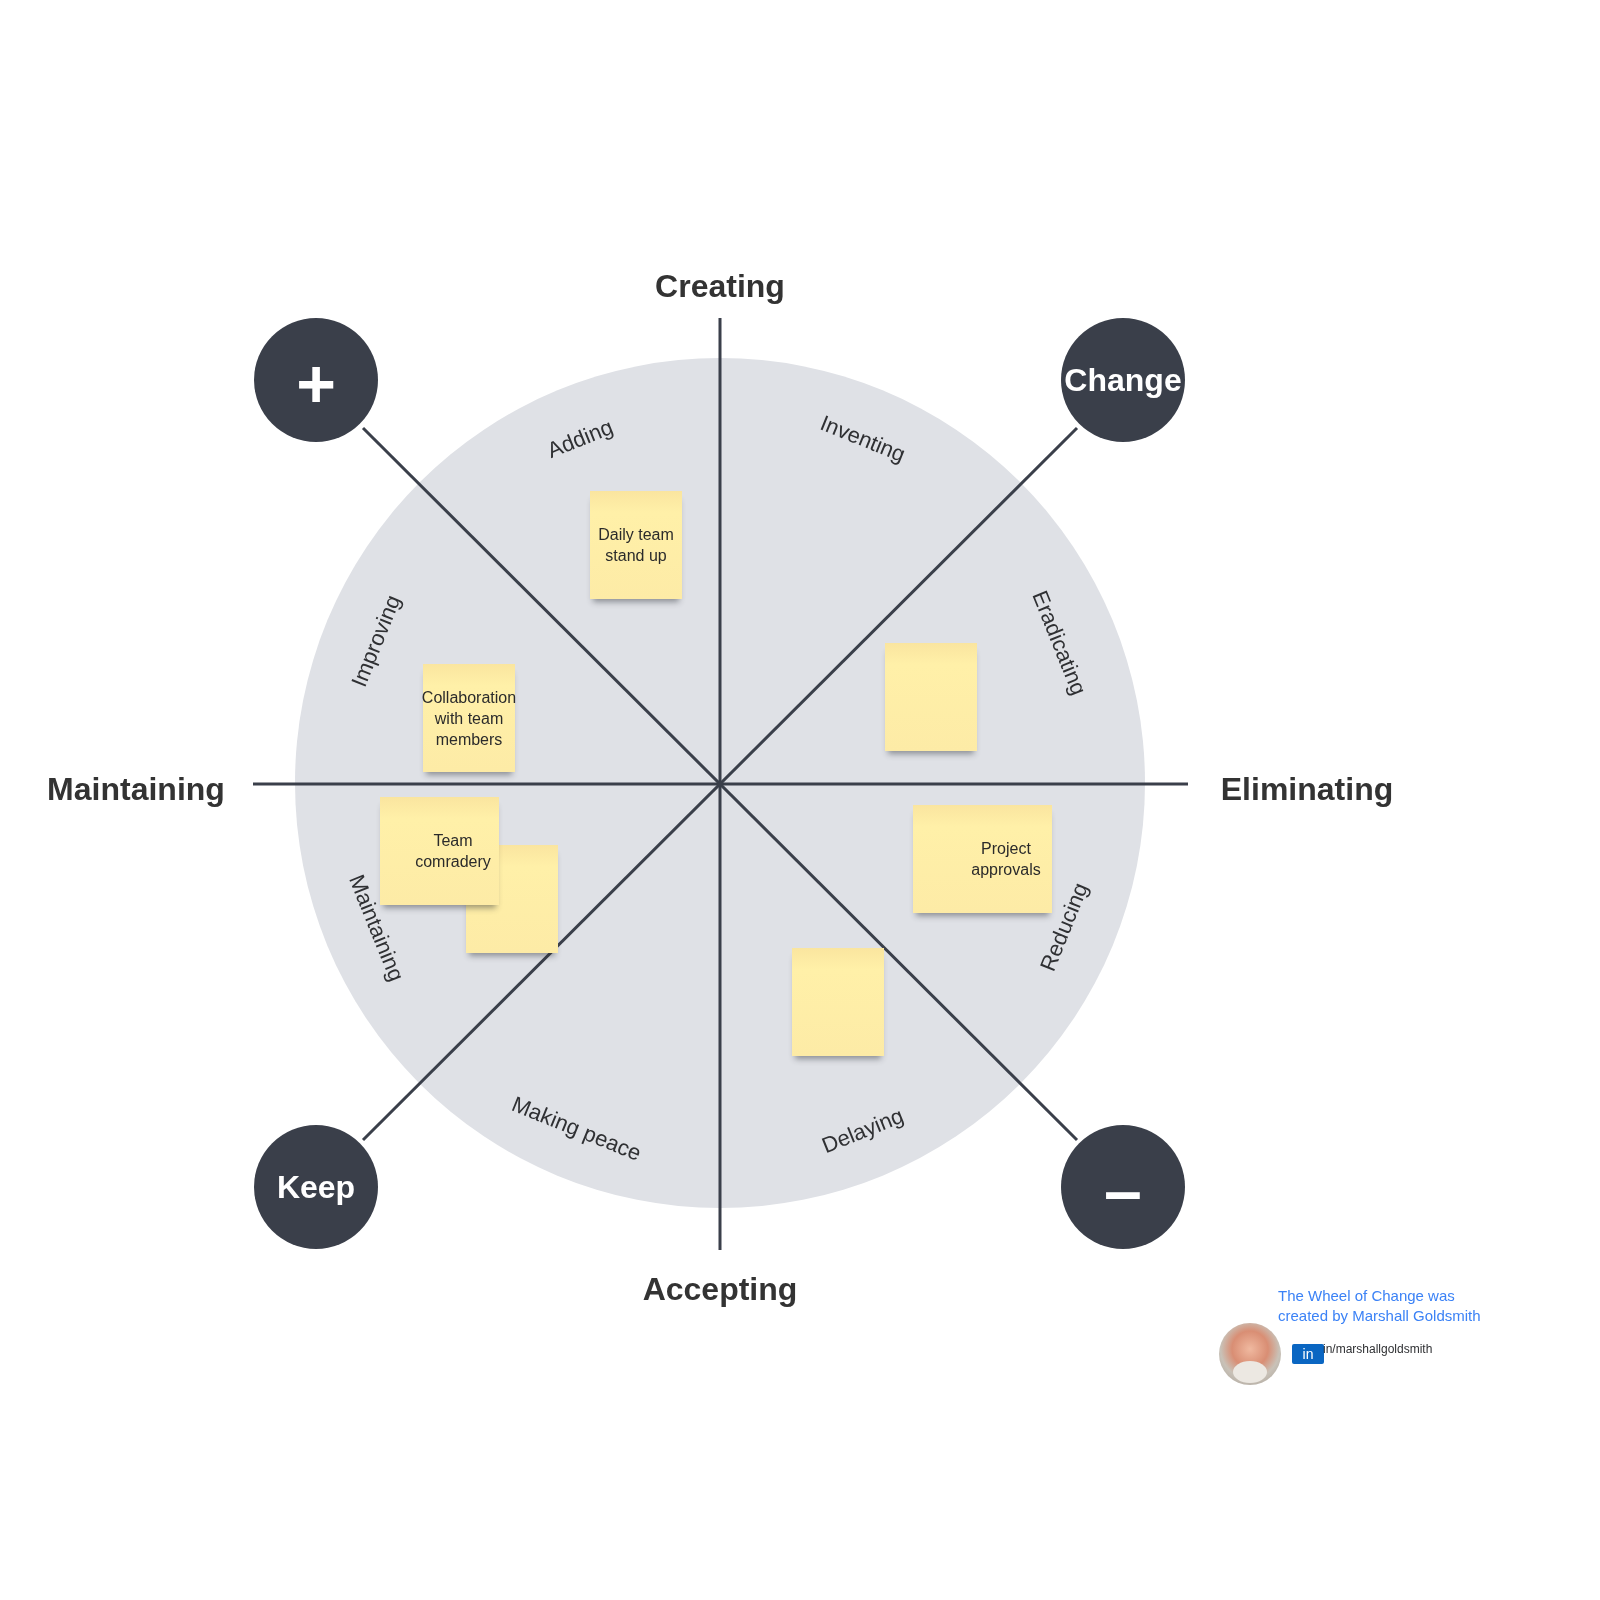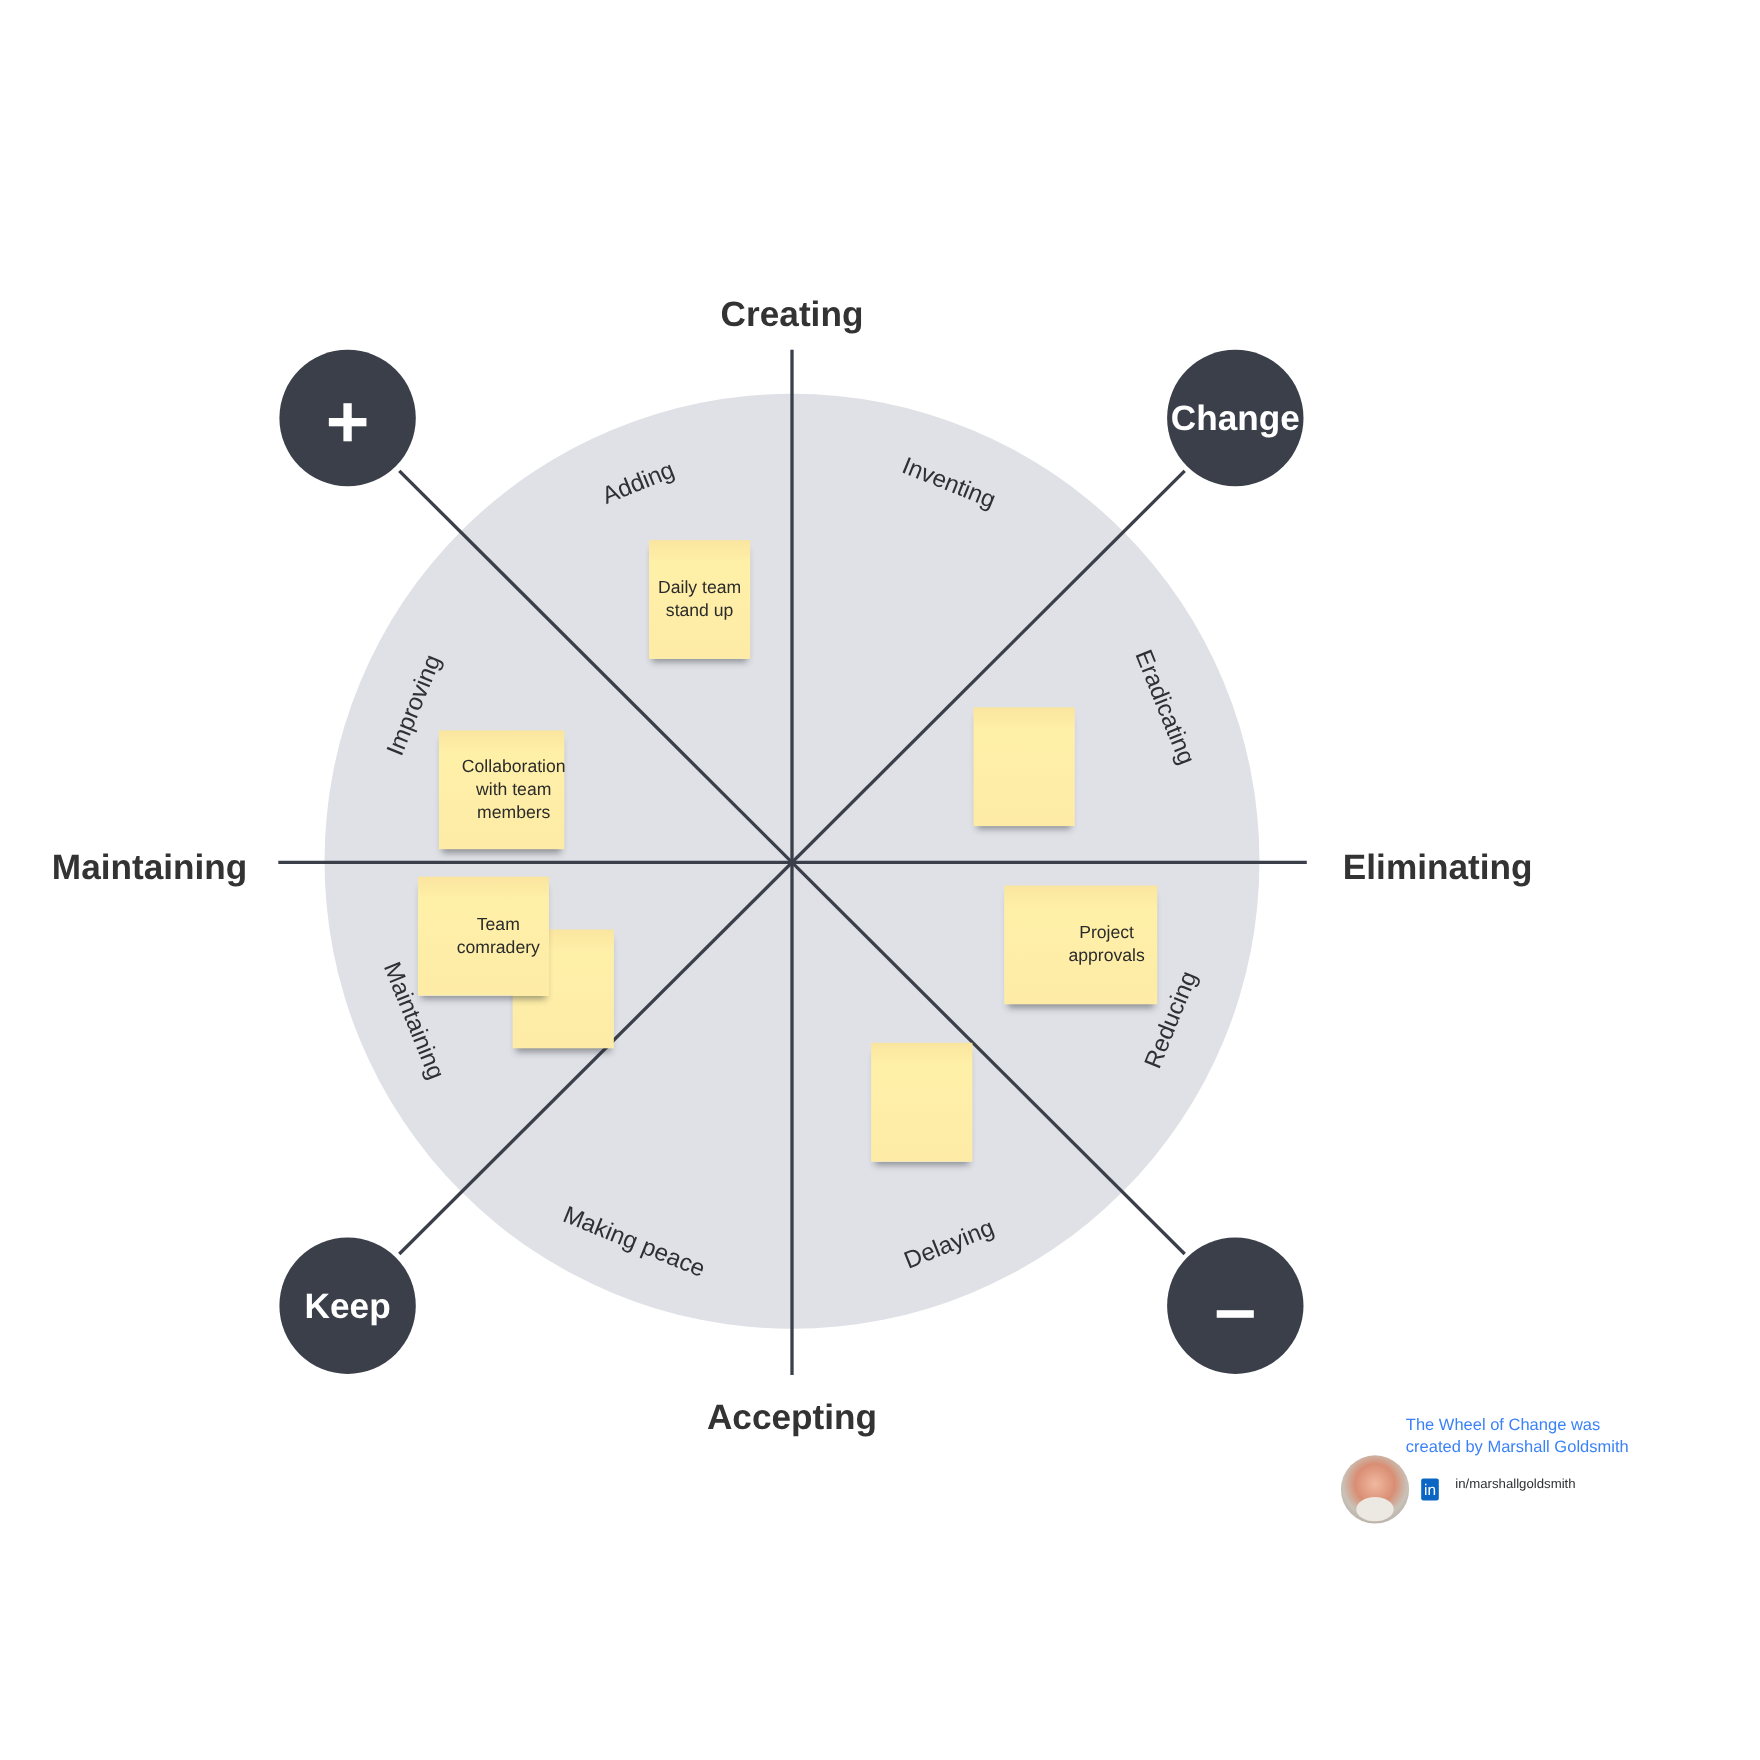--- a/index.html
+++ b/index.html
@@ -20,21 +20,21 @@
   .sticky { position:absolute; width:92px; height:108px;
             background:linear-gradient(#fae59f, #fff0a8 20%, #fdeba6);
             box-shadow:0 6px 6px -3px rgba(40,44,52,0.45);
             display:flex; align-items:center; justify-content:center; text-align:center;
             font-size:16px; line-height:21px; color:#2b2b2b; }
   .credit { position:absolute; left:1278px; top:1286px; font-size:15px; line-height:20px; color:#3b82f6; }
   .avatar { position:absolute; left:1219px; top:1323px; width:62px; height:62px; border-radius:50%;
             background:radial-gradient(circle at 50% 42%, #f0b9a0 0, #d98e74 38%, #c9c2b8 62%, #a39b92 100%);
             overflow:hidden; }
   .avatar .beard { position:absolute; left:14px; top:38px; width:34px; height:22px; border-radius:50%; background:#ece8e2; }
-  .li-icon { position:absolute; left:1292px; top:1344px; width:16px; height:20px; background:#0a66c2;
+  .li-icon { position:absolute; left:1292px; top:1344px; width:32px; height:20px; background:#0a66c2;
              border-radius:2px; color:#fff; font-weight:normal; font-size:14px; line-height:20px; text-align:center; }
   .li-handle { position:absolute; left:1323px; top:1342px; font-size:12px; color:#2f3033; }
 </style>
 </head>
 <body>
 
 <div class="wheel"></div>
 
 <svg class="lines" viewBox="0 0 1600 1600">
   <g stroke="#3a3f4a" stroke-width="3" fill="none">
@@ -66,21 +66,21 @@
 <div class="seg" style="left:546px; top:426px; transform:rotate(-22deg);">Adding</div>
 <div class="seg" style="left:818px; top:426px; transform:rotate(22deg);">Inventing</div>
 <div class="seg" style="left:1004px; top:630px; transform:rotate(68deg);">Eradicating</div>
 <div class="seg" style="left:1018px; top:914px; transform:rotate(-68deg);">Reducing</div>
 <div class="seg" style="left:820px; top:1118px; transform:rotate(-22deg);">Delaying</div>
 <div class="seg" style="left:508px; top:1116px; transform:rotate(22deg);">Making peace</div>
 <div class="seg" style="left:320px; top:915px; transform:rotate(68deg);">Maintaining</div>
 <div class="seg" style="left:328px; top:628px; transform:rotate(-68deg);">Improving</div>
 
 <div class="sticky" style="left:590px; top:491px;">Daily team stand up</div>
-<div class="sticky" style="left:399px; top:664px;padding-left:22px;">Collaboration with team members</div>
+<div class="sticky" style="left:423px; top:664px;">Collaboration with team members</div>
 <div class="sticky" style="left:885px; top:643px;"></div>
 <div class="sticky" style="left:466px; top:845px;"></div>
 <div class="sticky" style="left:380px; top:797px;padding-left:27px;">Team comradery</div>
 <div class="sticky" style="left:913px; top:805px;padding-left:47px;">Project approvals</div>
 <div class="sticky" style="left:792px; top:948px;"></div>
 
 <div class="credit">
   <div>The Wheel of Change was</div>
   <div>created by Marshall Goldsmith</div>
 </div>

